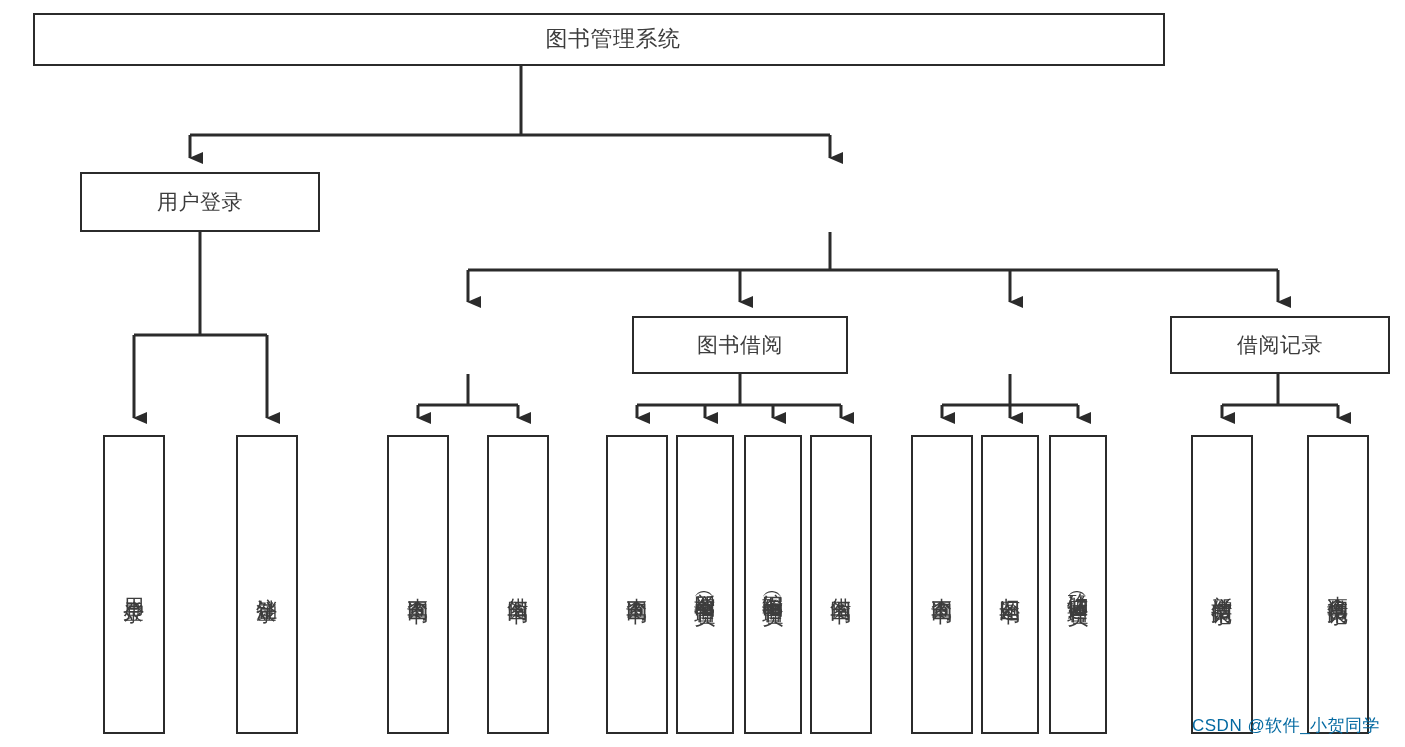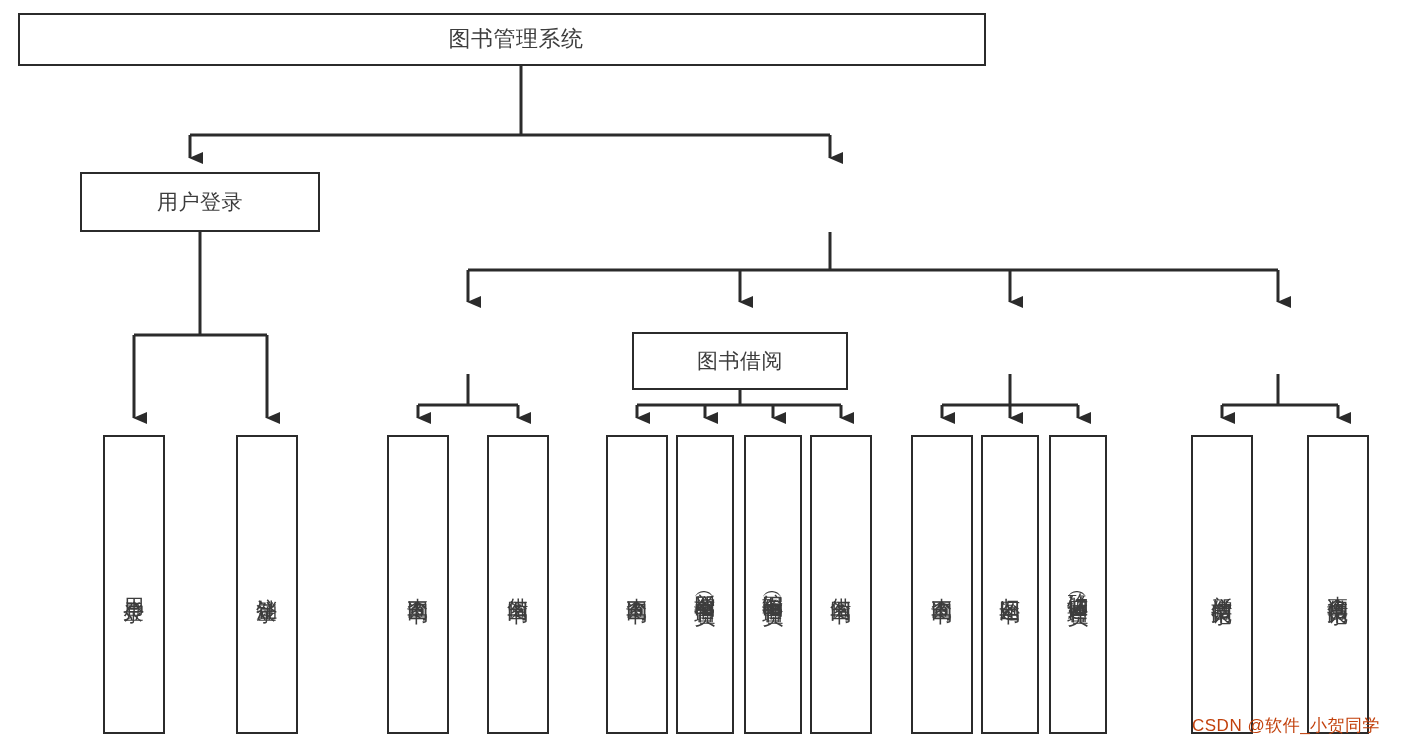--- a/index.html
+++ b/index.html
@@ -52,21 +52,21 @@
     letter-spacing: 2px;
     padding: 4px 0;
     align-items: center;
     justify-content: center;
   }
   .node .label {
     display: block;
   }
   .watermark {
     position: absolute;
-    color: #c2410c;
+    color: #0369a1;
     font-size: 17px;
     letter-spacing: 0.5px;
     white-space: nowrap;
   }
 </style>
 </head>
 <body>
 
 <div id="canvas">
 
@@ -113,30 +113,33 @@
       <path d="M 1010 405 L 1010 418" marker-end="url(#arrow)"></path>
       <path d="M 1078 405 L 1078 418" marker-end="url(#arrow)"></path>
 
       <path d="M 1278 374 L 1278 405"></path>
       <path d="M 1222 405 L 1338 405"></path>
       <path d="M 1222 405 L 1222 418" marker-end="url(#arrow)"></path>
       <path d="M 1338 405 L 1338 418" marker-end="url(#arrow)"></path>
     </g>
   </svg>
 
-  <div class="node horiz root" style="left:18px; top:13px; width:968px; height:53px;padding-left:28px;">
+  <div class="node horiz root" style="left:33px; top:13px; width:1132px; height:53px;padding-left:28px;">
     <span class="label">图书管理系统</span>
   </div>
 
   <div class="node horiz" style="left:80px; top:172px; width:240px; height:60px;">
     <span class="label">用户登录</span>
   </div>
 
-  <div class="node horiz" style="left:632px; top:316px; width:216px; height:58px;margin-top:16px;">
+  <div class="node horiz" style="left:632px; top:316px; width:216px; height:58px;">
     <span class="label">图书借阅</span>
+  </div>
+  <div class="node horiz" style="left:1170px; top:316px; width:220px; height:58px;">
+    <span class="label">借阅记录</span>
   </div>
 
   <div class="node vert" style="left:103px; top:435px; width:62px; height:299px;">
     <span class="label">用户登录</span>
   </div>
   <div class="node vert" style="left:236px; top:435px; width:62px; height:299px;">
     <span class="label">注销登录</span>
   </div>
 
   <div class="node vert" style="left:387px; top:435px; width:62px; height:299px;">

